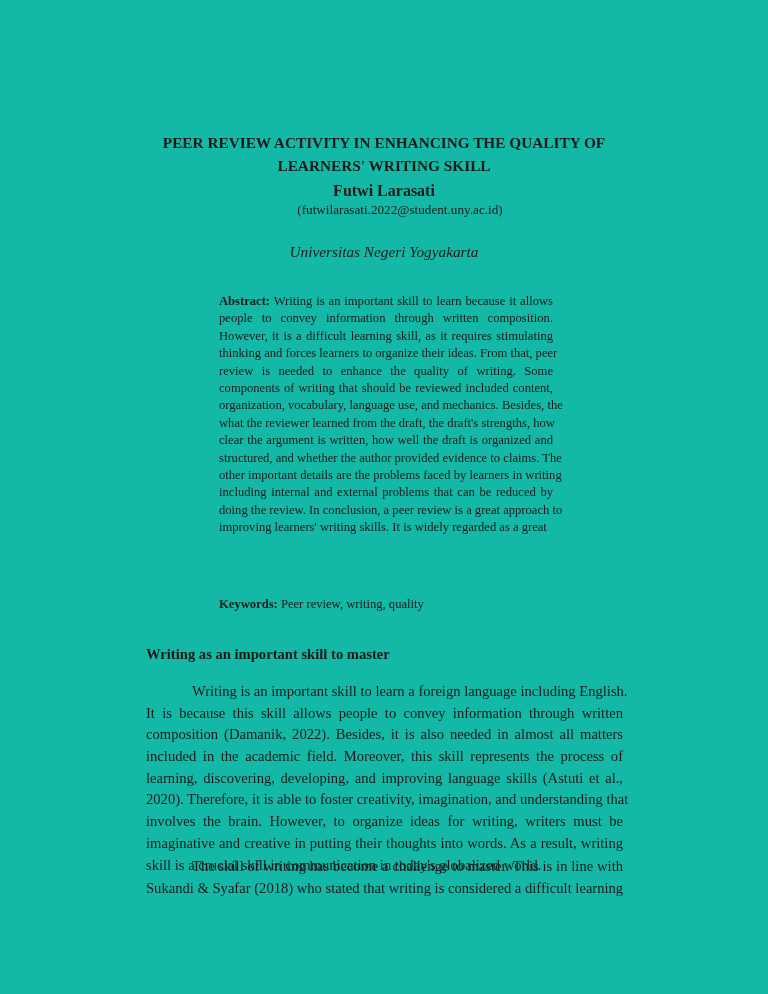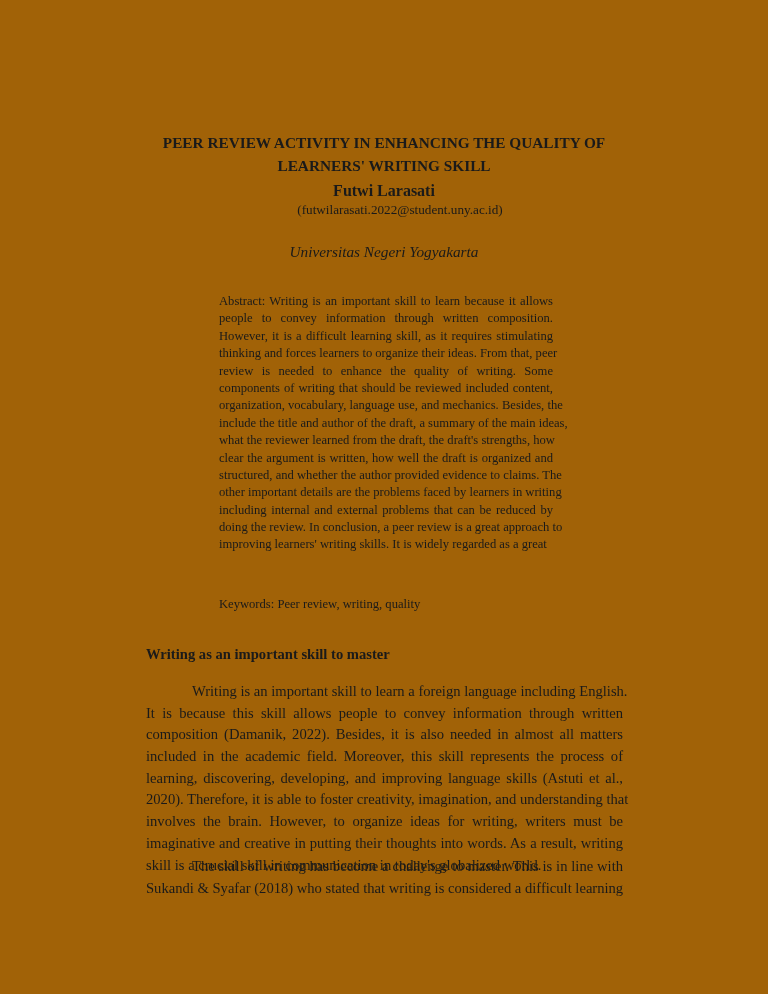--- a/index.html
+++ b/index.html
@@ -13,21 +13,21 @@
       position: relative;
       overflow: hidden;
       font-family: "Liberation Serif", "DejaVu Serif", serif;
       color: #1a1a1a;
     }
     .page {
       position: absolute;
       left: 0; top: 0;
       width: 768px;
       height: 994px;
-      background: #a16207;
+      background: #14b8a6;
     }
     .title {
       position: absolute;
       left: 140px;
       top: 131px;
       width: 488px;
       text-align: center;
       font-weight: bold;
       font-size: 15.3px;
       line-height: 23px;
@@ -75,21 +75,21 @@
       display: block;
       text-align: justify;
       text-align-last: justify;
       white-space: nowrap;
       height: 17.4px;
     }
     .abstract .line.last {
       text-align-last: left;
     }
     .abstract-label, .keywords-label {
-      font-weight: normal;
+      font-weight: bold;
     }
     .keywords {
       position: absolute;
       left: 219px;
       top: 596px;
       width: 334px;
       font-size: 12.6px;
       line-height: 17px;
     }
     .section-heading {
@@ -141,21 +141,20 @@
   </div>
 
   <div class="abstract">
     <span class="line"><span class="abstract-label">Abstract:</span><span> Writing is an important skill to learn because it allows</span></span>
     <span class="line">people to convey information through written composition.</span>
     <span class="line">However, it is a difficult learning skill, as it requires stimulating</span>
     <span class="line">thinking and forces learners to organize their ideas. From that, peer</span>
     <span class="line">review is needed to enhance the quality of writing. Some</span>
     <span class="line">components of writing that should be reviewed included content,</span>
     <span class="line">organization, vocabulary, language use, and mechanics. Besides, the</span>
-    <span class="line">include the title and author of the draft, a summary of the main ideas,</span>
     <span class="line">what the reviewer learned from the draft, the draft's strengths, how</span>
     <span class="line">clear the argument is written, how well the draft is organized and</span>
     <span class="line">structured, and whether the author provided evidence to claims. The</span>
     <span class="line">other important details are the problems faced by learners in writing</span>
     <span class="line">including internal and external problems that can be reduced by</span>
     <span class="line">doing the review. In conclusion, a peer review is a great approach to</span>
     <span class="line last">improving learners' writing skills. It is widely regarded as a great</span>
   </div>
 
   <div class="keywords">

